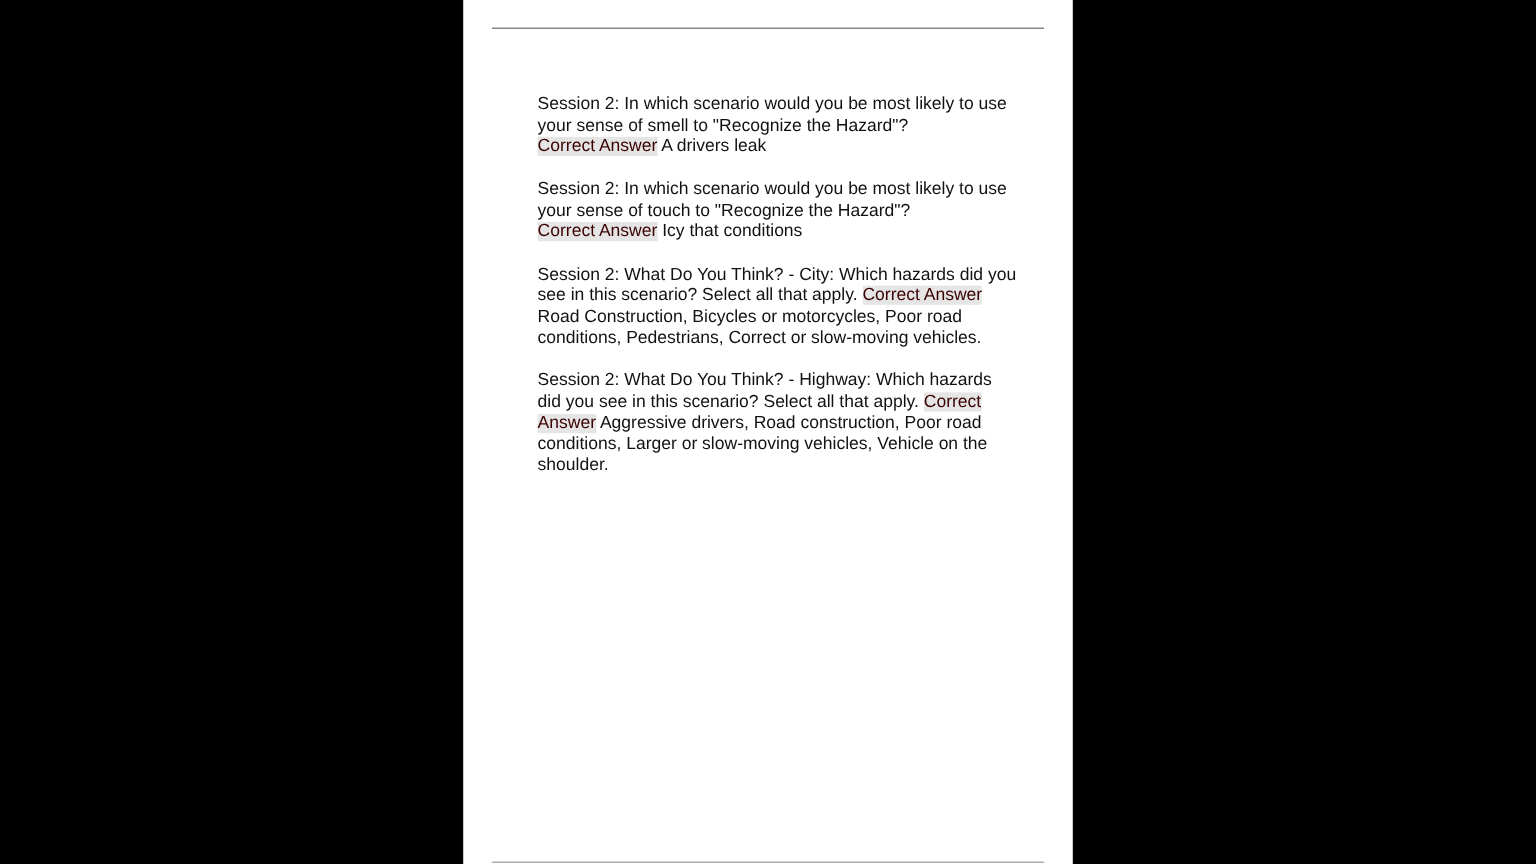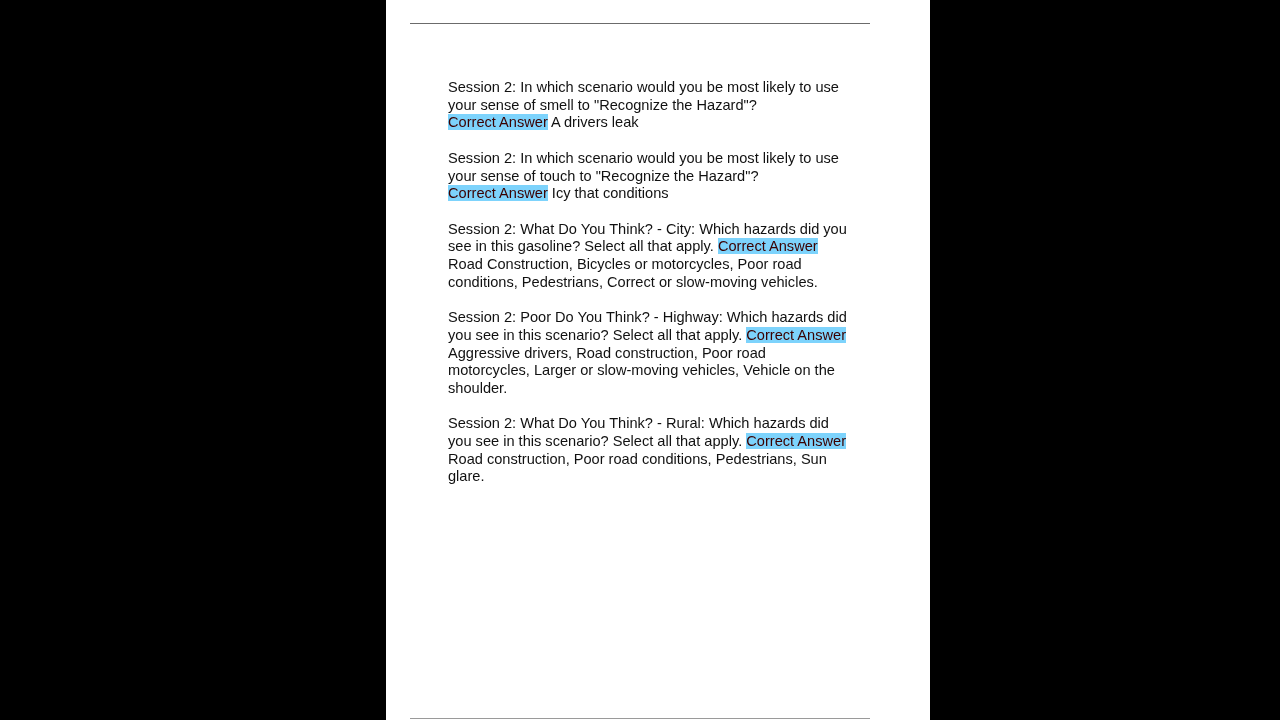--- a/index.html
+++ b/index.html
@@ -1,63 +1,58 @@
 <!DOCTYPE html>
 <html><head>
 <meta charset="utf-8">
 <style>
   html, body { margin: 0; padding: 0; }
   body {
     width: 1280px; height: 720px; background: #000; position: relative; overflow: hidden;
     font-family: "Liberation Sans", sans-serif;
   }
   .page {
-    position: absolute; left: 386px; top: 0; width: 508px; height: 720px; background: #fff; padding-left: 36px;
+    position: absolute; left: 386px; top: 0; width: 508px; height: 720px; background: #fff;
   }
   .rule-top {
     position: absolute; left: 24px; top: 23px; width: 460px; height: 1px; background: #6b6b6b;
   }
   .rule-bottom {
     position: absolute; left: 24px; top: 718px; width: 460px; height: 1px; background: #9a9a9a;
   }
   .content {
     position: absolute; left: 62px; top: 79px; width: 400px;
     font-size: 14.6px; line-height: 17.7px; color: #111;
   }
   .qa { margin: 0 0 17.7px 0; }
-  .hl { background: #7dd3fc; color: #3a0000; }
+  .hl { background: #e5e5e5; color: #3a0000; }
 </style>
 </head>
 <body>
 
 <div class="page">
   <div class="rule-top"></div>
 
   <div class="content">
     <p class="qa">
       <span>Session 2: In which scenario would you be most likely to use your sense of smell to "Recognize the Hazard"?</span><br>
       <span class="hl">Correct Answer</span>
       <span>A drivers leak</span>
     </p>
     <p class="qa">
       <span>Session 2: In which scenario would you be most likely to use your sense of touch to "Recognize the Hazard"?</span><br>
       <span class="hl">Correct Answer</span>
       <span>Icy that conditions</span>
     </p>
     <p class="qa">
-      <span>Session 2: What Do You Think? - City: Which hazards did you see in this gasoline? Select all that apply.</span>
+      <span>Session 2: What Do You Think? - City: Which hazards did you see in this scenario? Select all that apply.</span>
       <span class="hl">Correct Answer</span>
       <span>Road Construction, Bicycles or motorcycles, Poor road conditions, Pedestrians, Correct or slow-moving vehicles.</span>
     </p>
     <p class="qa">
-      <span>Session 2: Poor Do You Think? - Highway: Which hazards did you see in this scenario? Select all that apply.</span>
+      <span>Session 2: What Do You Think? - Highway: Which hazards did you see in this scenario? Select all that apply.</span>
       <span class="hl">Correct Answer</span>
-      <span>Aggressive drivers, Road construction, Poor road motorcycles, Larger or slow-moving vehicles, Vehicle on the shoulder.</span>
-    </p>
-    <p class="qa">
-      <span>Session 2: What Do You Think? - Rural: Which hazards did you see in this scenario? Select all that apply.</span>
-      <span class="hl">Correct Answer</span>
-      <span>Road construction, Poor road conditions, Pedestrians, Sun glare.</span>
+      <span>Aggressive drivers, Road construction, Poor road conditions, Larger or slow-moving vehicles, Vehicle on the shoulder.</span>
     </p>
   </div>
 
   <div class="rule-bottom"></div>
 </div>
 
 </body></html>

